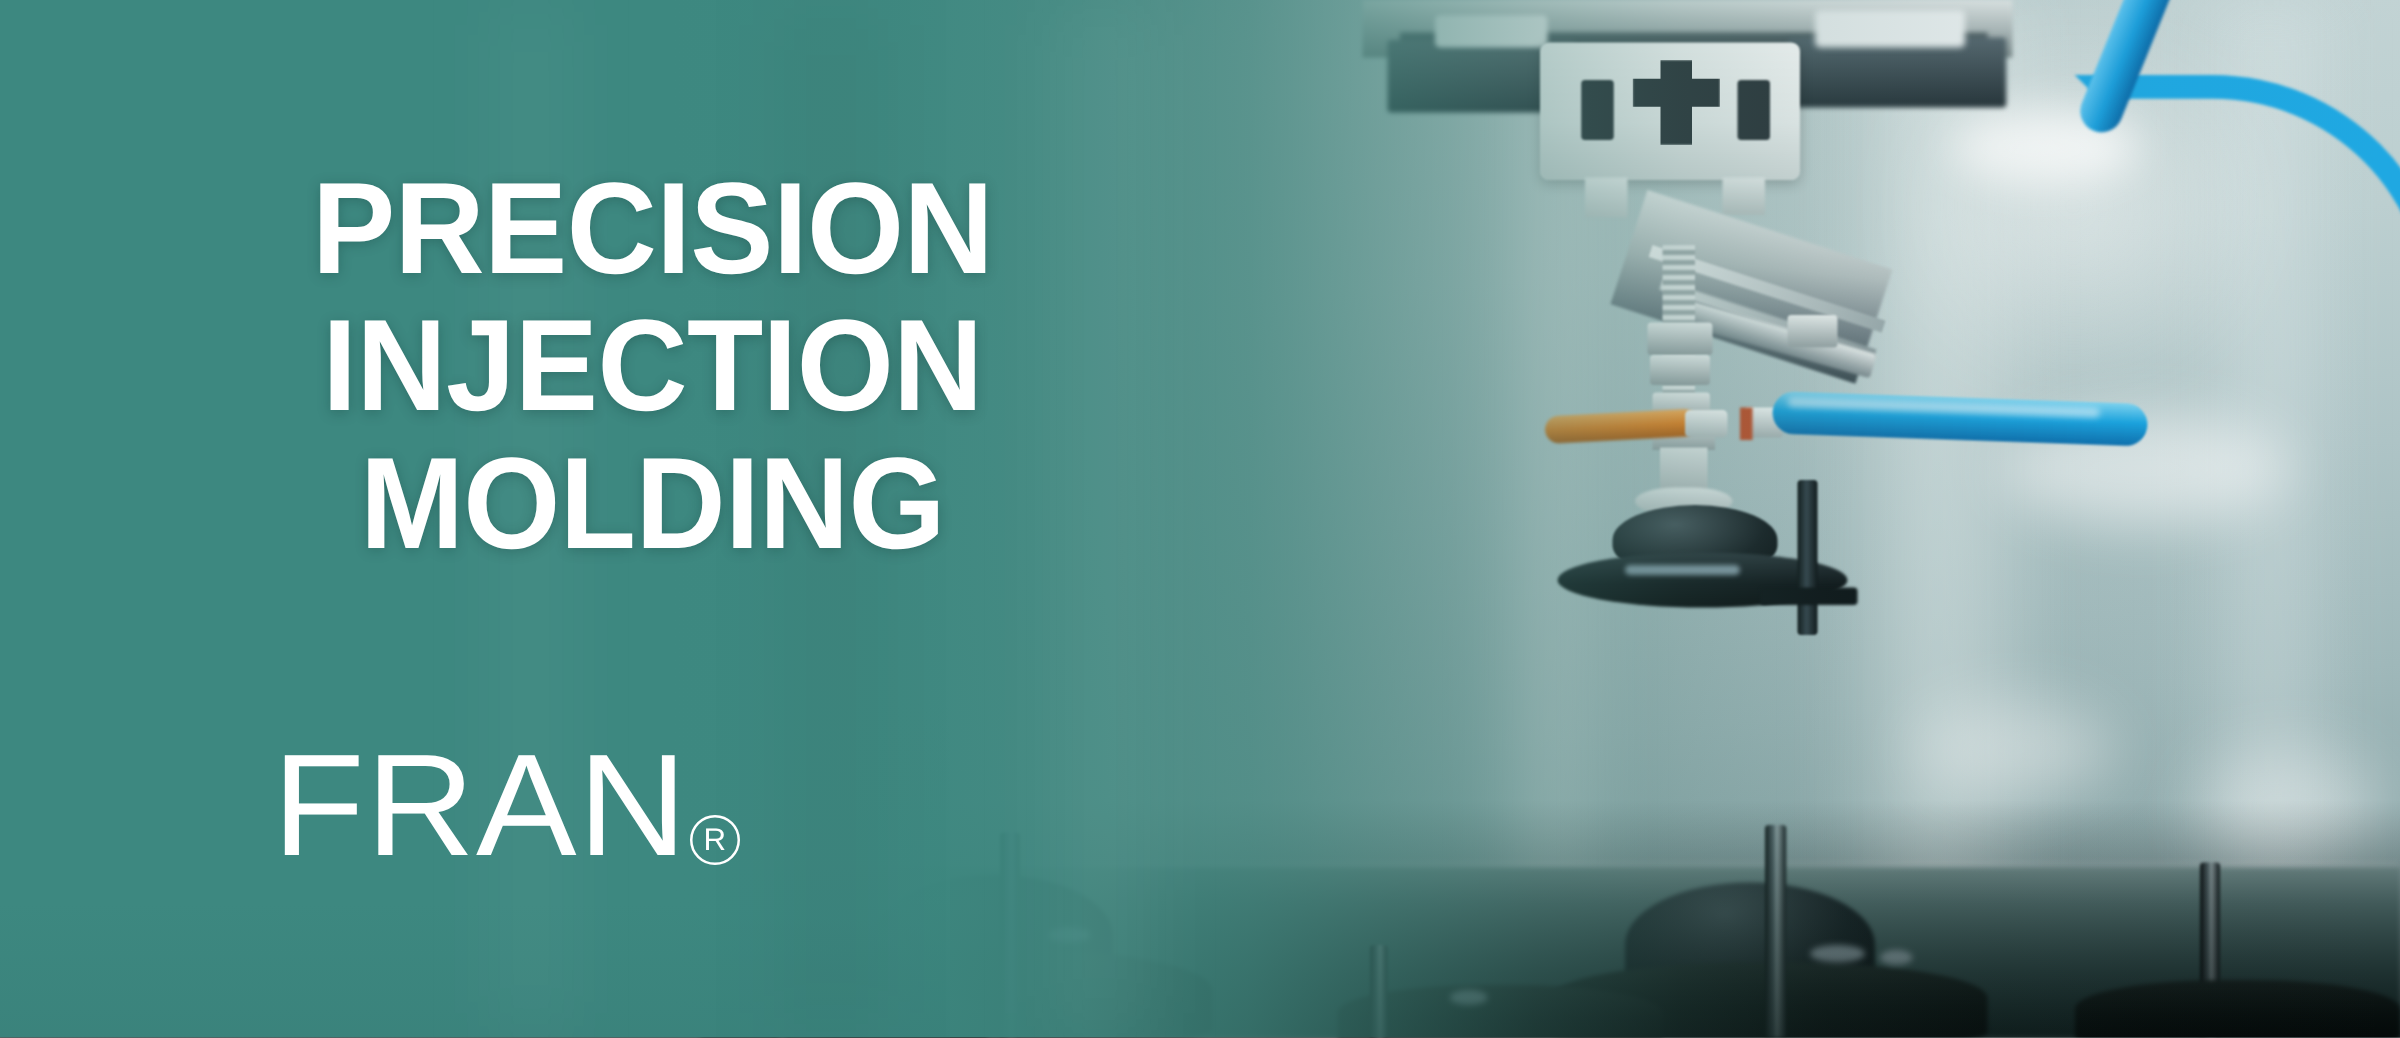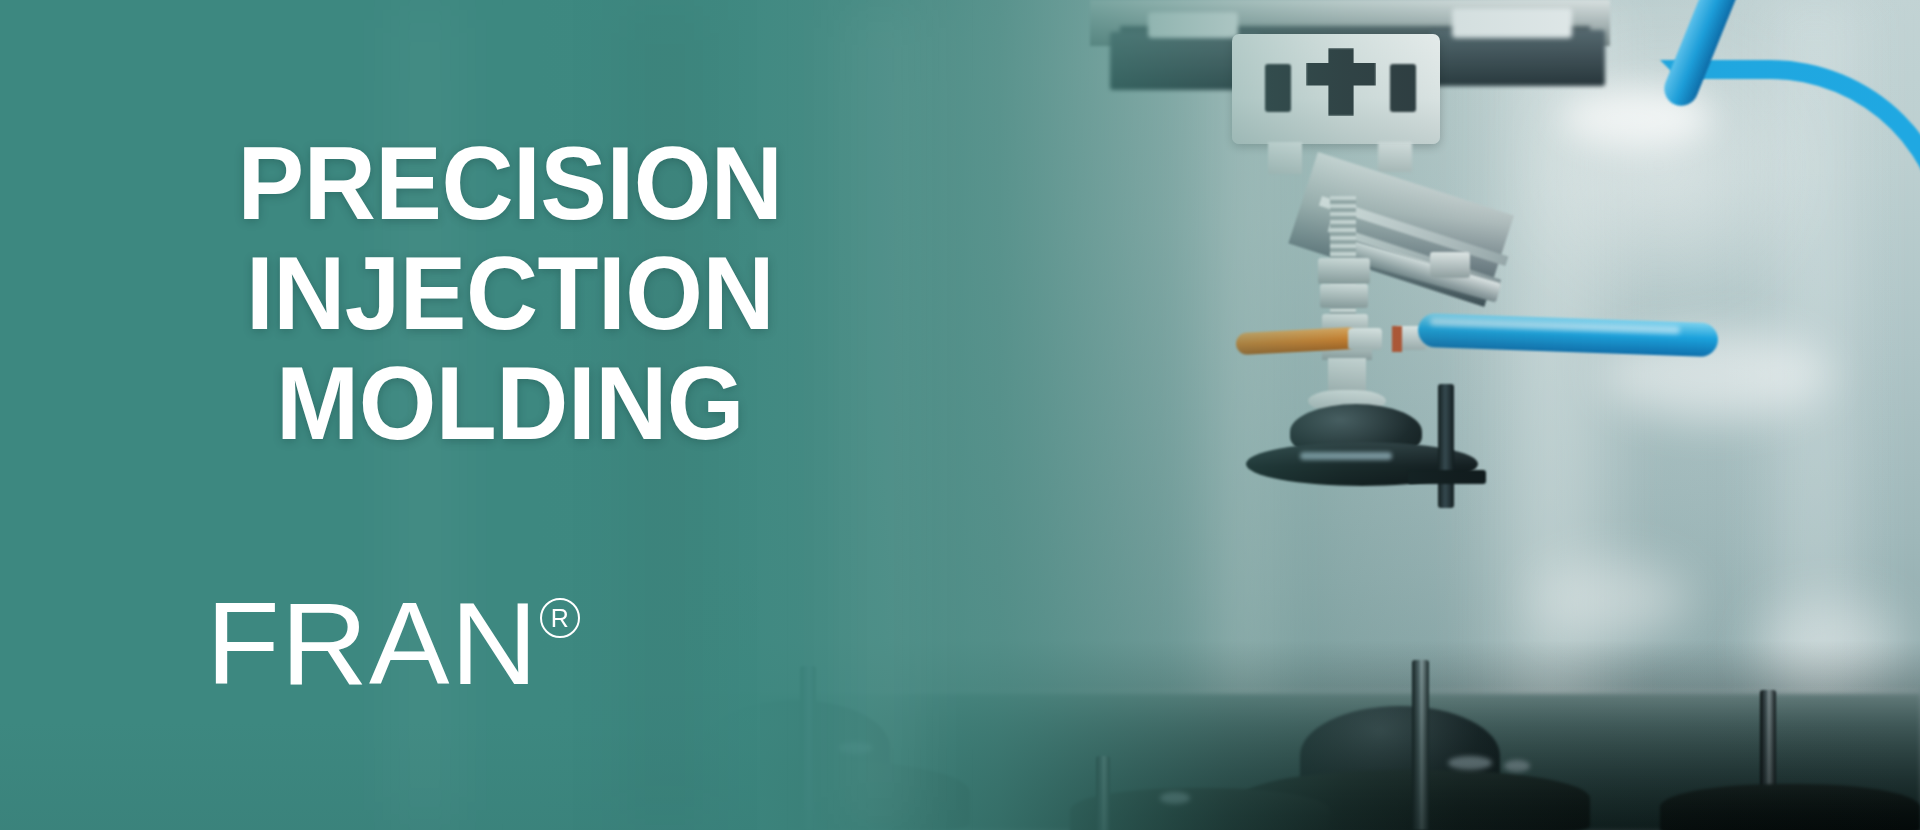--- a/index.html
+++ b/index.html
@@ -294,21 +294,21 @@
     background:linear-gradient(180deg,rgba(61,136,128,0),rgba(61,136,128,.55) 60%,rgba(58,130,123,.85));
   }
   .teal-streak{
     position:absolute; top:0; bottom:0; filter:blur(30px);
   }
   .teal-streak.a{ left:380px; width:90px; background:linear-gradient(90deg,rgba(255,255,255,0),rgba(255,255,255,.055),rgba(255,255,255,0)); }
   .teal-streak.b{ left:600px; width:130px; background:linear-gradient(90deg,rgba(0,0,0,0),rgba(0,0,0,.05),rgba(0,0,0,0)); }
   .teal-streak.c{ left:820px; width:120px; background:linear-gradient(90deg,rgba(255,255,255,0),rgba(255,255,255,.07),rgba(255,255,255,0)); }
 
   
-  .content{ position:absolute; left:0; top:0; width:1020px; height:830px; }
+  .content{ position:absolute; left:12px; top:0; width:1020px; height:830px; }
 
   .headline{
     position:absolute; left:160px; top:128px; width:700px;
     text-align:center;
     color:#ffffff;
     font-family:"Liberation Sans", sans-serif;
     font-weight:700;
     font-size:104px;
     line-height:110px;
     letter-spacing:-0.5px;
@@ -333,21 +333,21 @@
     font-size:28px;
     letter-spacing:.2px;
     white-space:nowrap;
     transform:scaleX(.97);
     transform-origin:left center;
     text-shadow:0 1px 3px rgba(90,55,10,.35);
   }
 
   .logo{
     position:absolute; left:206px; top:596px;
-    display:flex; align-items:flex-start;
+    display:flex; align-items:flex-end;
   }
   .logo-mark{
     color:#ffffff;
     font-family:"Liberation Sans", sans-serif;
     font-weight:400;
     font-size:116px;
     line-height:96px;
     letter-spacing:1px;
     transform:scaleX(1.04);
     transform-origin:left top;

